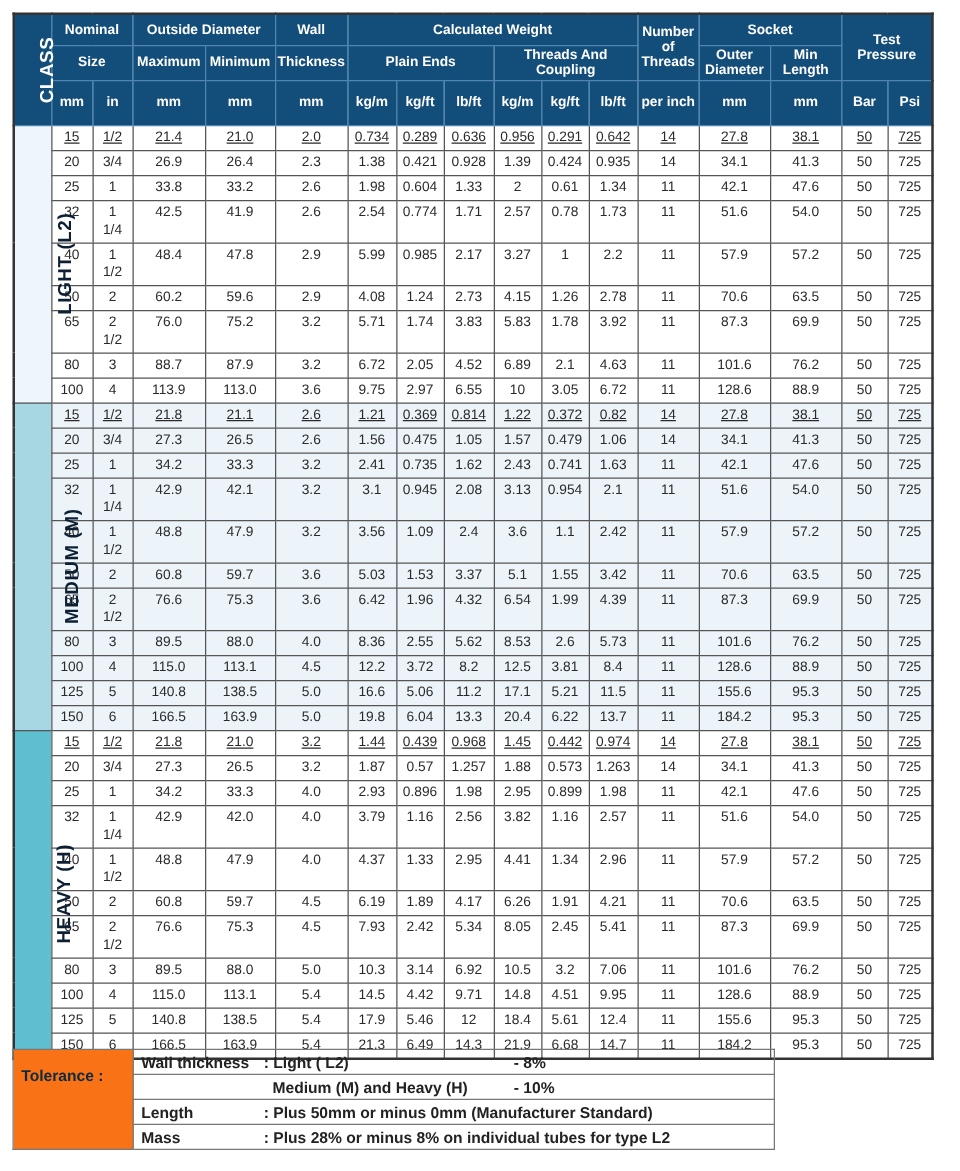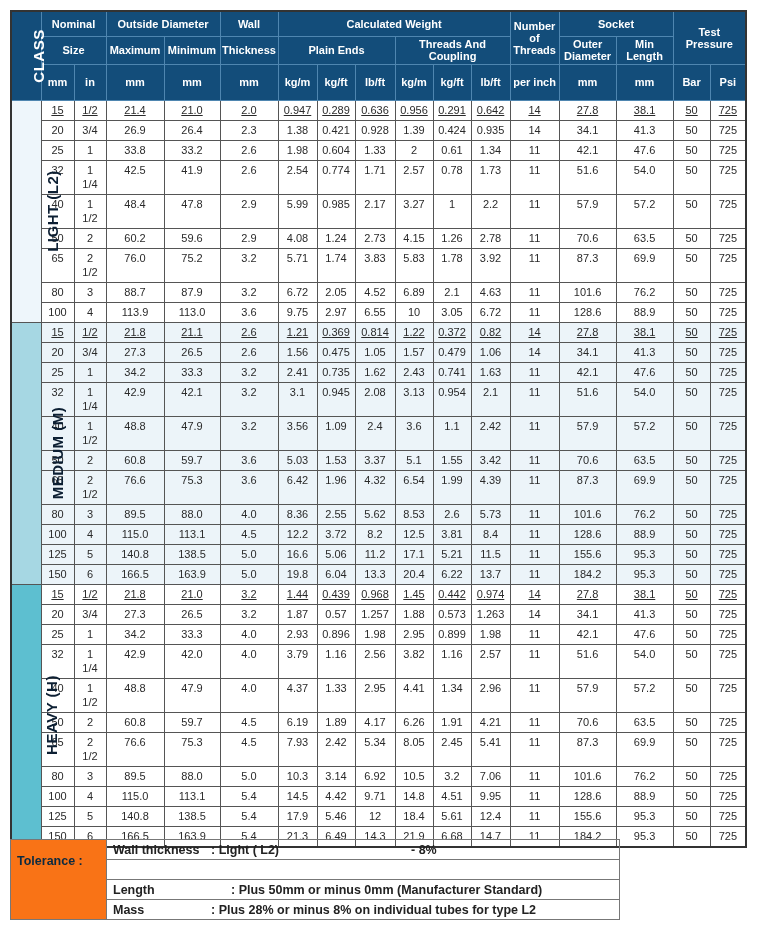--- a/index.html
+++ b/index.html
@@ -114,21 +114,21 @@
       </tr>
   </thead>
   <tbody id="table-body">
       <tr class="grp-light group-start">
         <td class="class-cell" rowspan="9"><span>LIGHT (L2)</span></td>
         <td>15</td>
         <td>1/2</td>
         <td>21.4</td>
         <td>21.0</td>
         <td>2.0</td>
-        <td>0.947</td>
+        <td>0.734</td>
         <td>0.289</td>
         <td>0.636</td>
         <td>0.956</td>
         <td>0.291</td>
         <td>0.642</td>
         <td>14</td>
         <td>27.8</td>
         <td>38.1</td>
         <td>50</td>
         <td>725</td>
@@ -693,29 +693,33 @@
               <span class="a" style="white-space: pre;">: Light ( L2)</span>
               <span>- 8%</span>
             </span>
           </div>
         </td>
       </tr>
       <tr>
         <td>
           <div class="tol-row">
             <span class="tol-name"></span>
+            <span class="tol-val">
+              <span class="a" style="white-space: pre;">  Medium (M) and Heavy (H)</span>
+              <span>- 10%</span>
+            </span>
           </div>
         </td>
       </tr>
       <tr>
         <td>
           <div class="tol-row">
             <span class="tol-name">Length</span>
             <span class="tol-val">
-              <span class="" style="white-space: pre; margin-left: 20px;">: Plus 50mm or minus 0mm (Manufacturer Standard)</span>
+              <span class="" style="white-space: pre;">: Plus 50mm or minus 0mm (Manufacturer Standard)</span>
               <span></span>
             </span>
           </div>
         </td>
       </tr>
       <tr>
         <td>
           <div class="tol-row">
             <span class="tol-name">Mass</span>
             <span class="tol-val">

